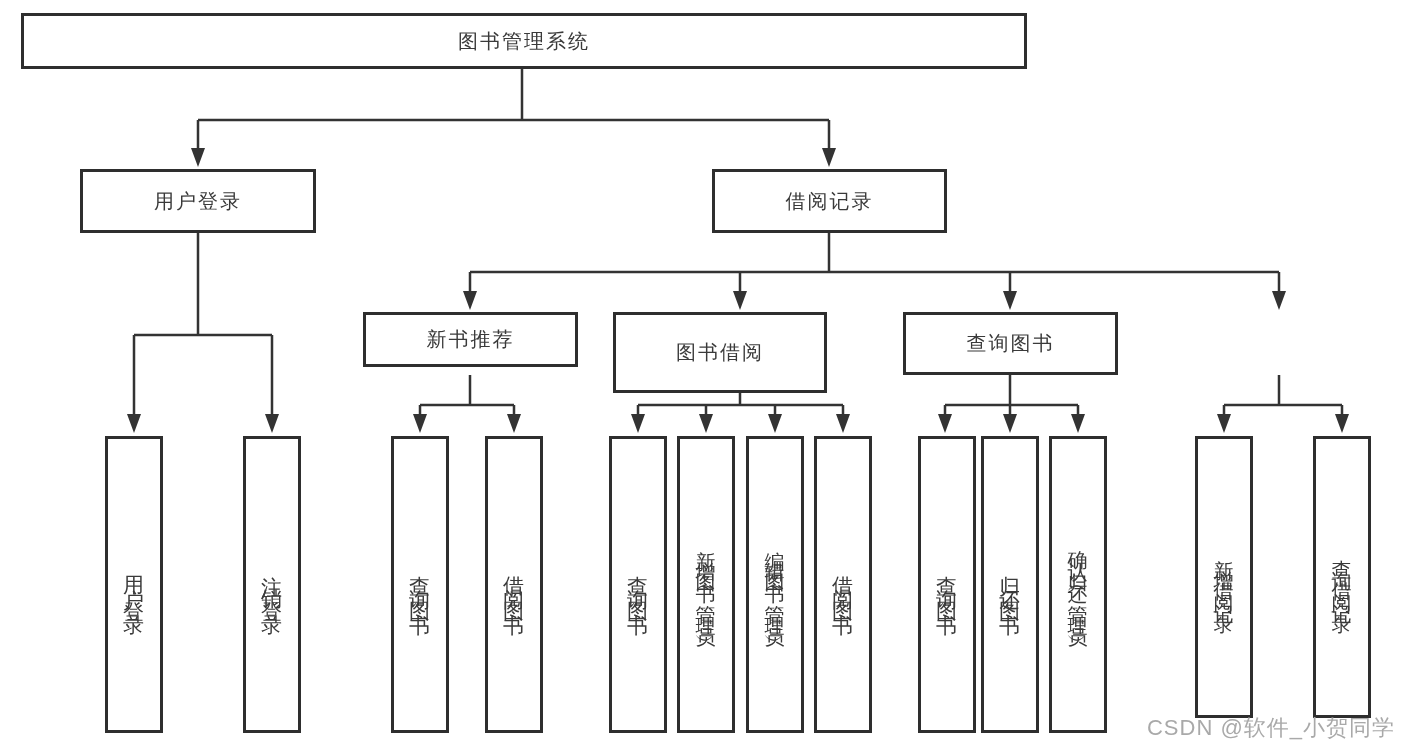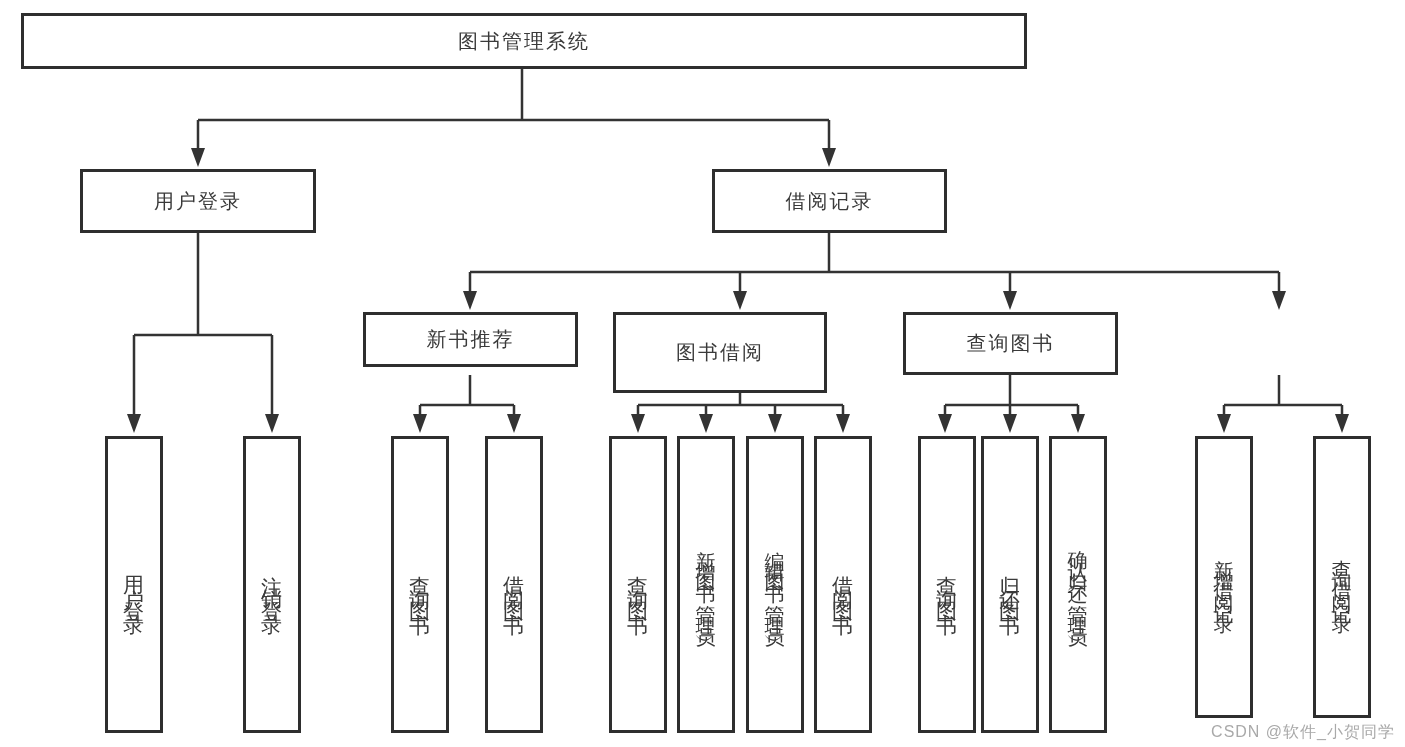--- a/index.html
+++ b/index.html
@@ -75,21 +75,21 @@
   #v8  { left: 814px; }
   #v9  { left: 918px; }
   #v10 { left: 981px; }
   #v11 { left: 1049px; }
   #v12 { left: 1195px; }
   #v13 { left: 1313px; }
   #watermark {
     position: absolute;
     right: 10px;
     bottom: 4px;
-    font-size: 16px;
+    font-size: 22px;
     letter-spacing: 1px;
     color: #a9a9a9;
     z-index: 3;
     white-space: nowrap;
   }
 </style>
 </head>
 <body>
 
 <div id="stage">

